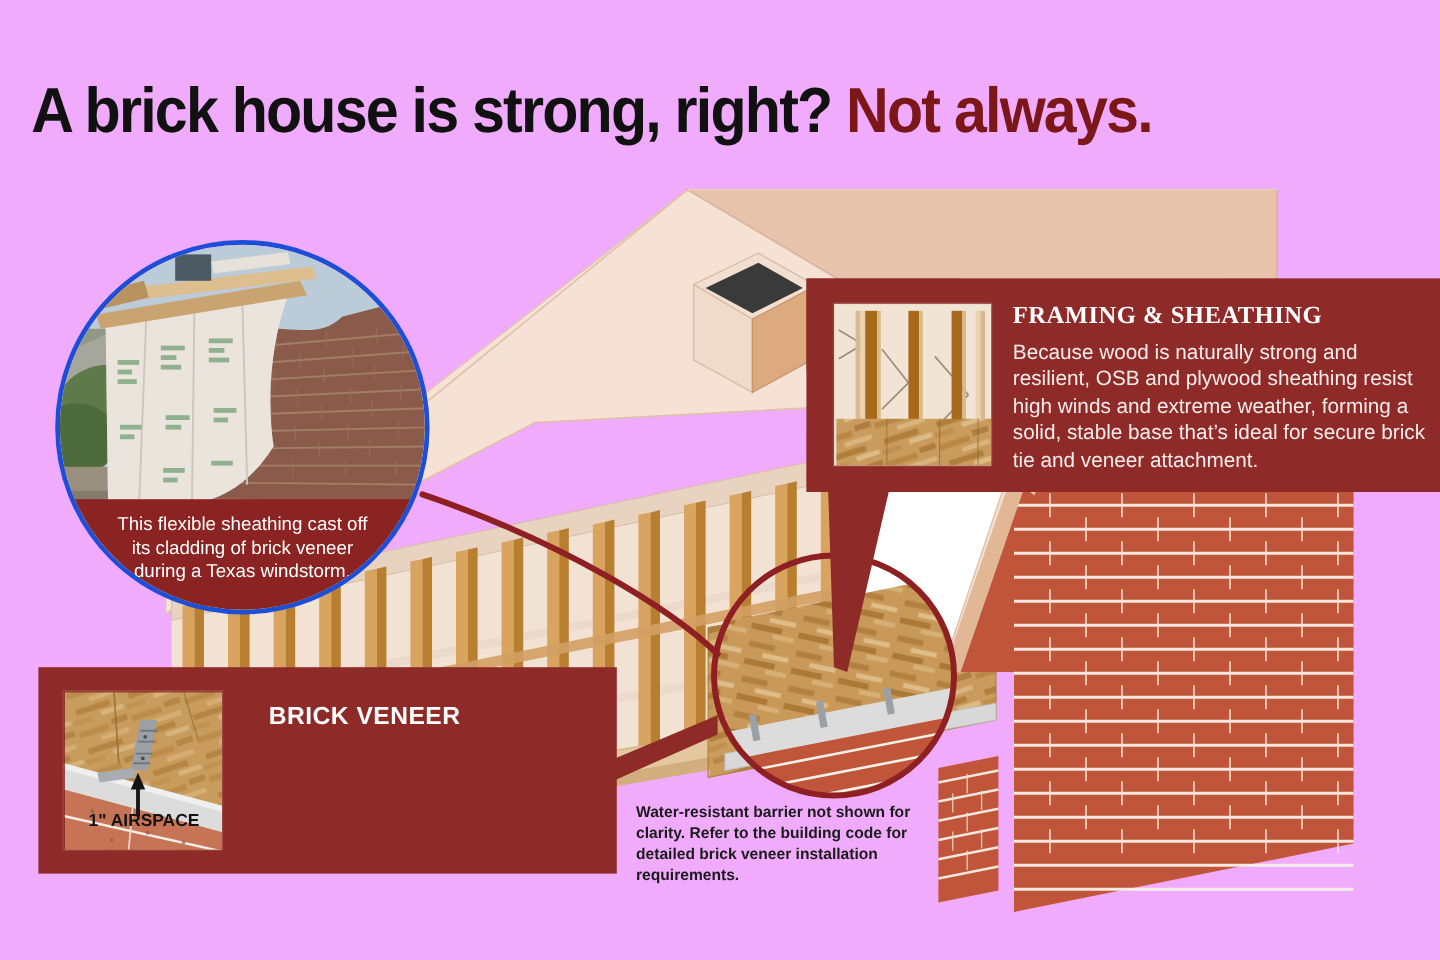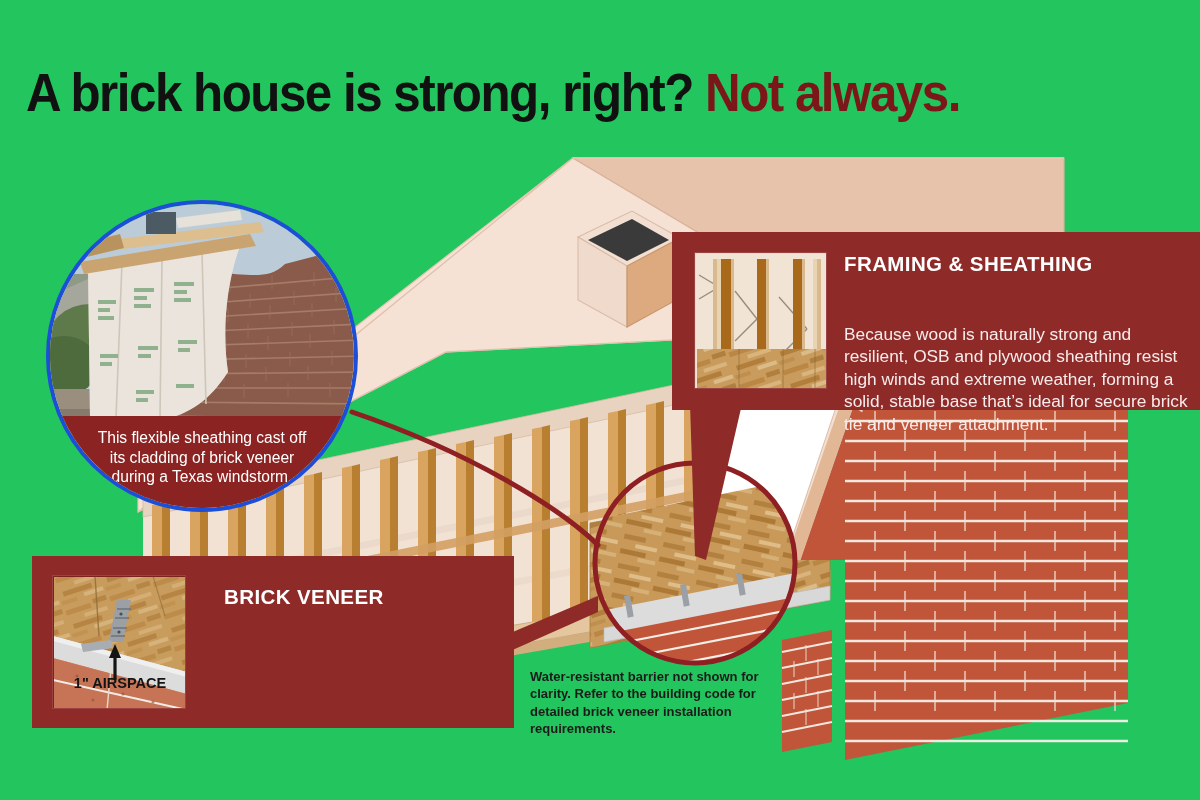--- a/index.html
+++ b/index.html
@@ -1,19 +1,19 @@
 <!DOCTYPE html>
 <html><head>
 <meta charset="utf-8">
 <style>
   * { margin:0; padding:0; box-sizing:border-box; }
   html,body { width:1200px; height:800px; background:#ffffff; overflow:hidden; }
   body { font-family:"Liberation Sans", sans-serif; position:relative; }
 
-  #stage { position:absolute; left:0; top:0; width:1200px; height:800px; background:#22c55e; }
+  #stage { position:absolute; left:0; top:0; width:1200px; height:800px; background:#f0abfc; }
 
   
   .headline {
     position:absolute; left:26px; top:66px;
     font-size:53px; line-height:1.0;
     font-weight:700; letter-spacing:-1.6px;
     white-space:nowrap;
     font-family:"Liberation Sans", sans-serif;
     transform:scaleX(0.93); transform-origin:left top;
   }
@@ -29,27 +29,27 @@
   .callout .inset {
     position:absolute; overflow:hidden;
     border:1px solid rgba(255,255,255,0.12);
   }
   .callout .heading {
     position:absolute; font-size:20.5px; font-weight:600;
     letter-spacing:0.4px; color:#ffffff;
   }
   .callout .body {
     position:absolute; font-size:17.3px; line-height:1.30;
-    color:#f7eceb; font-weight:400;margin-top:41px;
+    color:#f7eceb; font-weight:400;
   }
 
   
   #framing-box { left:672px; top:232px; width:528px; height:178px; }
   #framing-box .inset { left:22px; top:20px; width:133px; height:137px; }
-  #framing-box .heading { left:172px; top:20px; }
+  #framing-box .heading { left:172px; top:20px;font-family:Liberation Serif, serif; }
   #framing-box .body { left:172px; top:50px; width:348px; }
 
   
   #brick-box { left:32px; top:556px; width:482px; height:172px; }
   #brick-box .inset { left:20px; top:19px; width:134px; height:134px; }
   #brick-box .heading { left:192px; top:29px;text-align:right; }
   #brick-box .body { left:192px; top:48px; width:312px; }
 
   
   #photo-circle {

